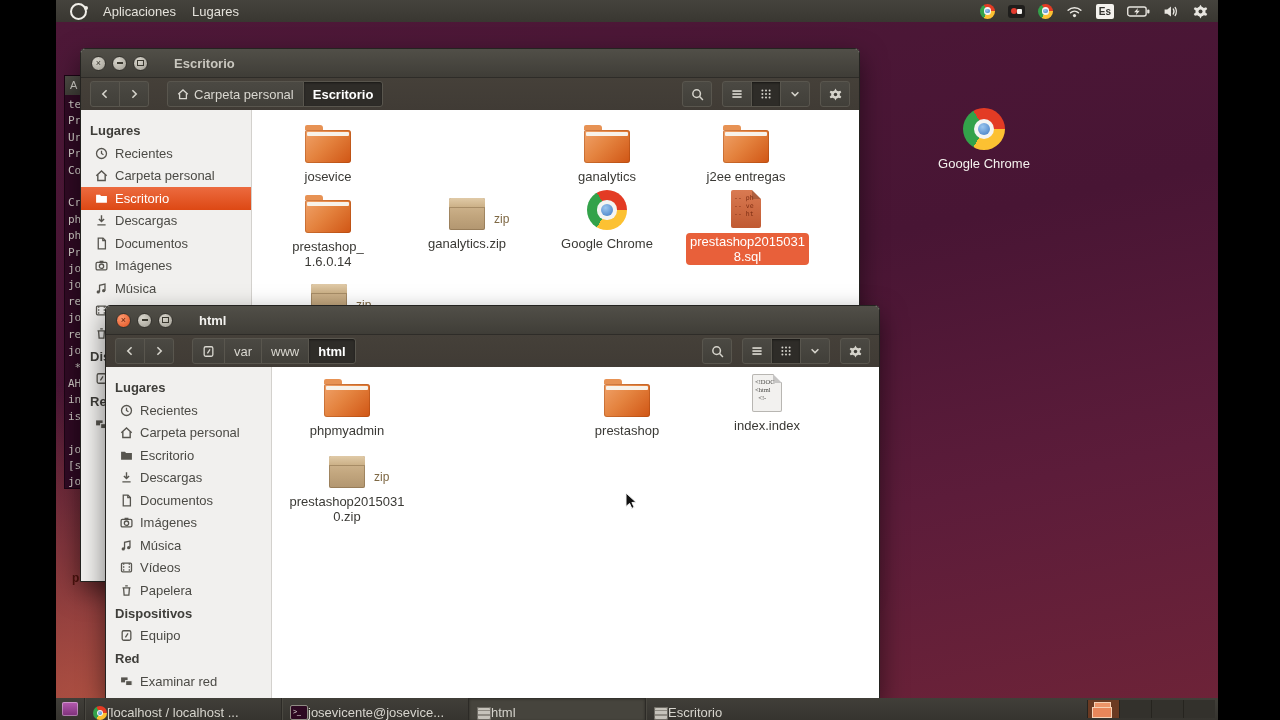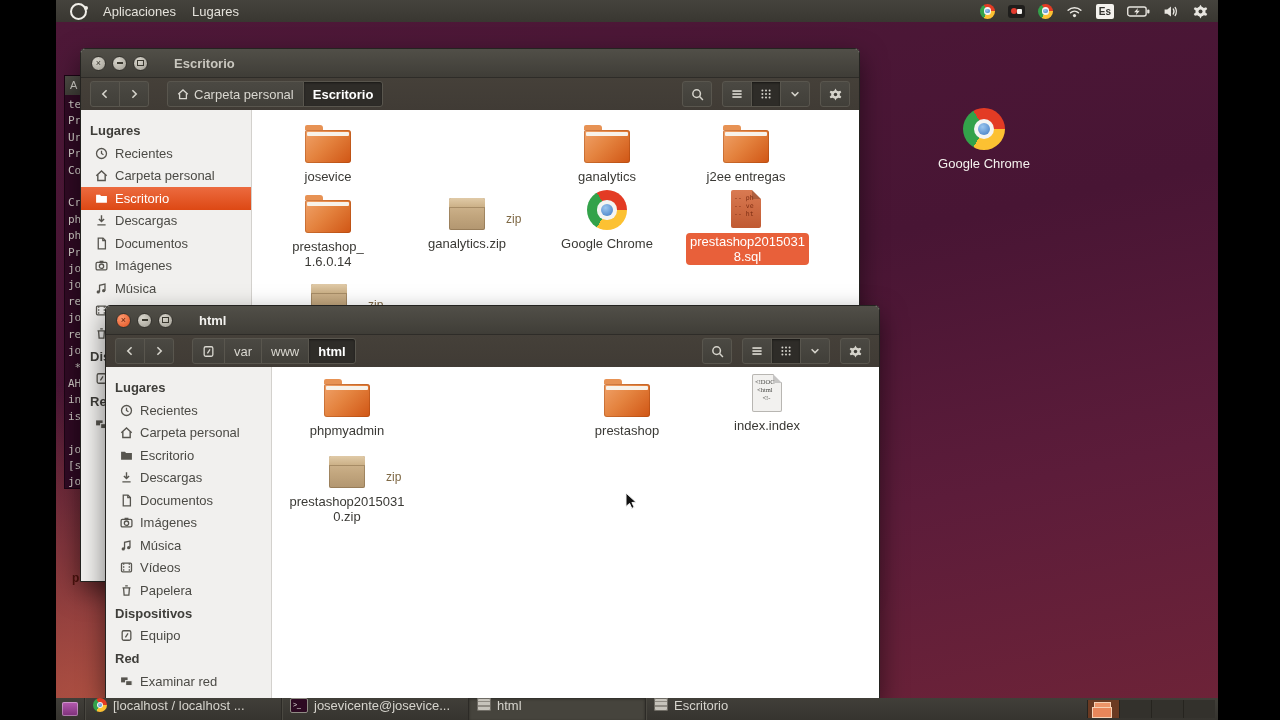--- a/index.html
+++ b/index.html
@@ -86,38 +86,38 @@
   .ic-folder{width:46px;height:33px;margin:6px auto 0;position:relative;border-radius:2px 3px 3px 3px;
     background:linear-gradient(135deg,#f0a26a 0%,#e4833f 45%,#d05514 100%);
     box-shadow:inset 0 0 0 1px rgba(150,60,10,.35);}
   .ic-folder::before{content:"";position:absolute;top:-5px;left:0;width:18px;height:5px;
     border-radius:2px 3px 0 0;background:#e79254;}
   .ic-folder::after{content:"";position:absolute;top:2px;left:2px;right:2px;height:4px;background:#f7f2ea;border-radius:1px;}
   .ic-zip{width:36px;height:32px;margin:4px auto 0;position:relative;border-radius:2px;
     background:linear-gradient(#d6bc96 0%,#c2a67e 55%,#b29670 100%);box-shadow:inset 0 0 0 1px rgba(125,100,65,.5);}
   .ic-zip::before{content:"";position:absolute;top:0;left:0;right:0;height:9px;
     background:linear-gradient(#e0caa7,#ccb188);border-bottom:1px solid #a78c66;border-radius:2px 2px 0 0;}
-  .ic-zip .zipt{position:absolute;bottom:4px;left:12px;right:0;font-size:12px;color:#7e6844;margin-left:45px;}
+  .ic-zip .zipt{position:absolute;bottom:4px;left:0;right:0;font-size:12px;color:#7e6844;margin-left:45px;}
   .ic-chrome{width:40px;height:40px;margin:0 auto;}
-  .ic-doc{width:30px;height:38px;margin:0 auto;position:relative;border-radius:2px;text-align:center;}
+  .ic-doc{width:30px;height:38px;margin:0 auto;position:relative;border-radius:2px;text-align:left;}
   .ic-doc .code{position:absolute;top:4px;left:3px;font-family:"DejaVu Sans Mono",monospace;
     font-size:6.5px;line-height:8px;white-space:pre;}
   .ic-doc .fold{position:absolute;top:0;right:0;width:0;height:0;
     border-top:9px solid #fff;border-left:9px solid rgba(0,0,0,.18);}
   .ic-sql{background:linear-gradient(#d97a52,#c05a32);}
   .ic-sql .code{color:#7c2c12;}
   .ic-html{background:#f2f1ef;box-shadow:inset 0 0 0 1px #b8b6b2;}
   .ic-html .code{color:#4a4a46;font-family:Liberation Serif, serif;}
 
   
   .taskbar{position:absolute;left:0;right:0;bottom:0;height:22px;background:linear-gradient(#413f39,#36342f);
     display:flex;align-items:center;color:#d6d4cd;font-size:13px;z-index:60;}
   .wsicon{width:16px;height:14px;margin:0 6px 0 6px;border-radius:2px;
     background:linear-gradient(#b55cb0,#7c2f79);box-shadow:inset 0 0 0 1px rgba(255,255,255,.35);}
-  .task{height:22px;display:flex;align-items:flex-start;gap:6px;padding:0 8px;border-left:1px solid #2c2a26;
+  .task{height:22px;display:flex;align-items:flex-end;gap:0;padding:0 8px;border-left:1px solid #2c2a26;
     box-shadow:inset 1px 0 0 #4a4841;white-space:nowrap;overflow:hidden;}
   .task.active{background:#46443d;box-shadow:inset 0 1px 3px rgba(0,0,0,.4);}
   .task .chrome{width:14px;height:14px;flex:0 0 auto;}
   .ticon-term{width:14px;height:13px;background:#2d0922;border:1px solid #8f8c84;border-radius:2px;
     color:#e8e6e0;font-size:7px;line-height:11px;text-align:left;padding-left:2px;flex:0 0 auto;}
   .ticon-files{width:14px;height:13px;border-radius:2px;flex:0 0 auto;
     background:repeating-linear-gradient(#c6c3bb 0 3px,#8f8b83 3px 4.5px);box-shadow:inset 0 0 0 1px #6e6b64;}
   .wswitch{margin-left:auto;display:flex;height:18px;margin-right:3px;}
   .wscell{width:31px;height:18px;background:#33312c;border-left:1px solid #26241f;position:relative;}
   .wscell.cur{background:#6b3a22;}

